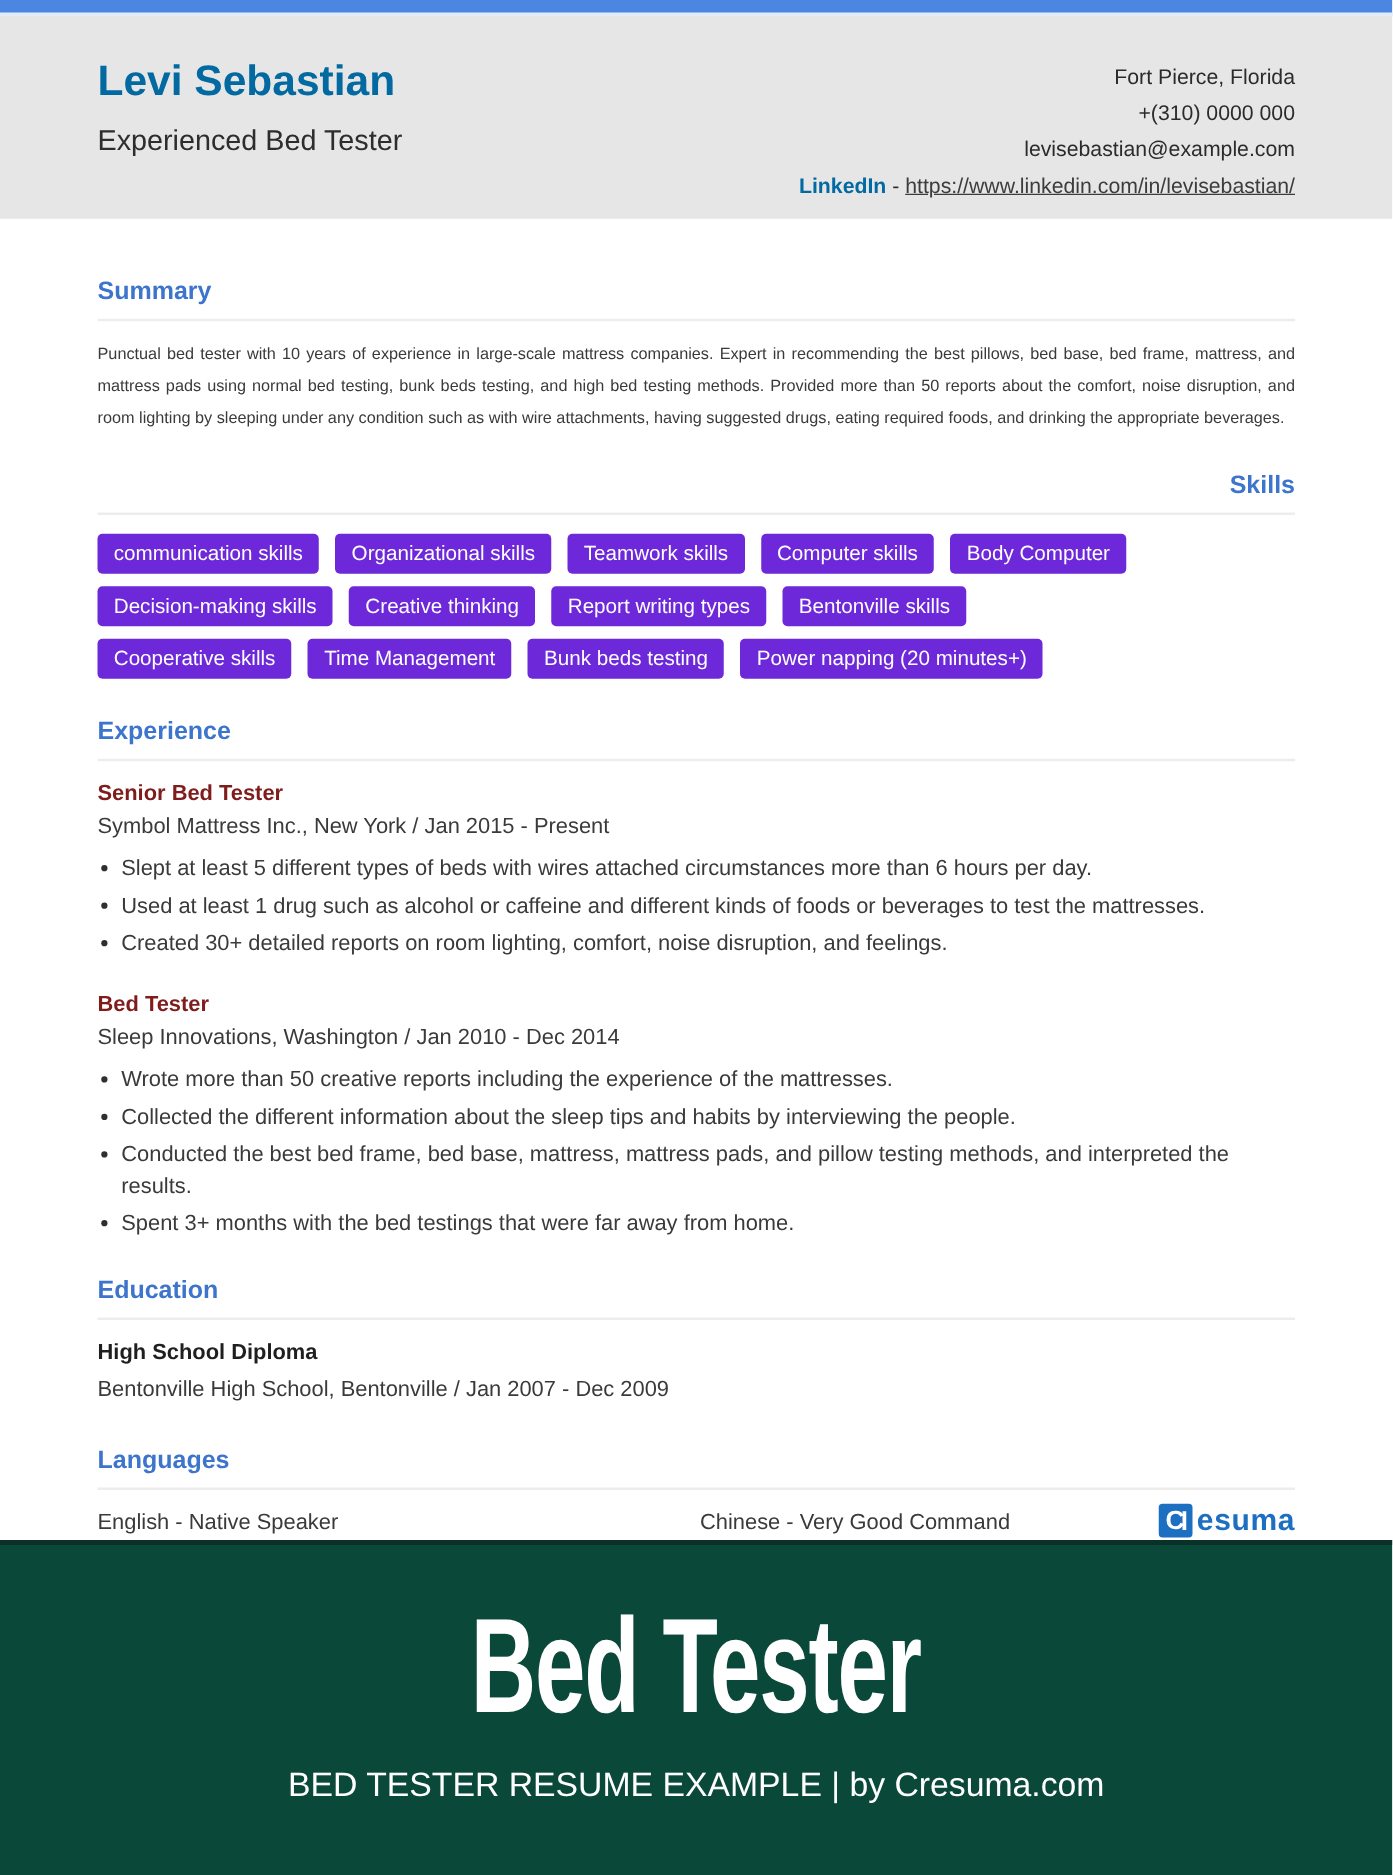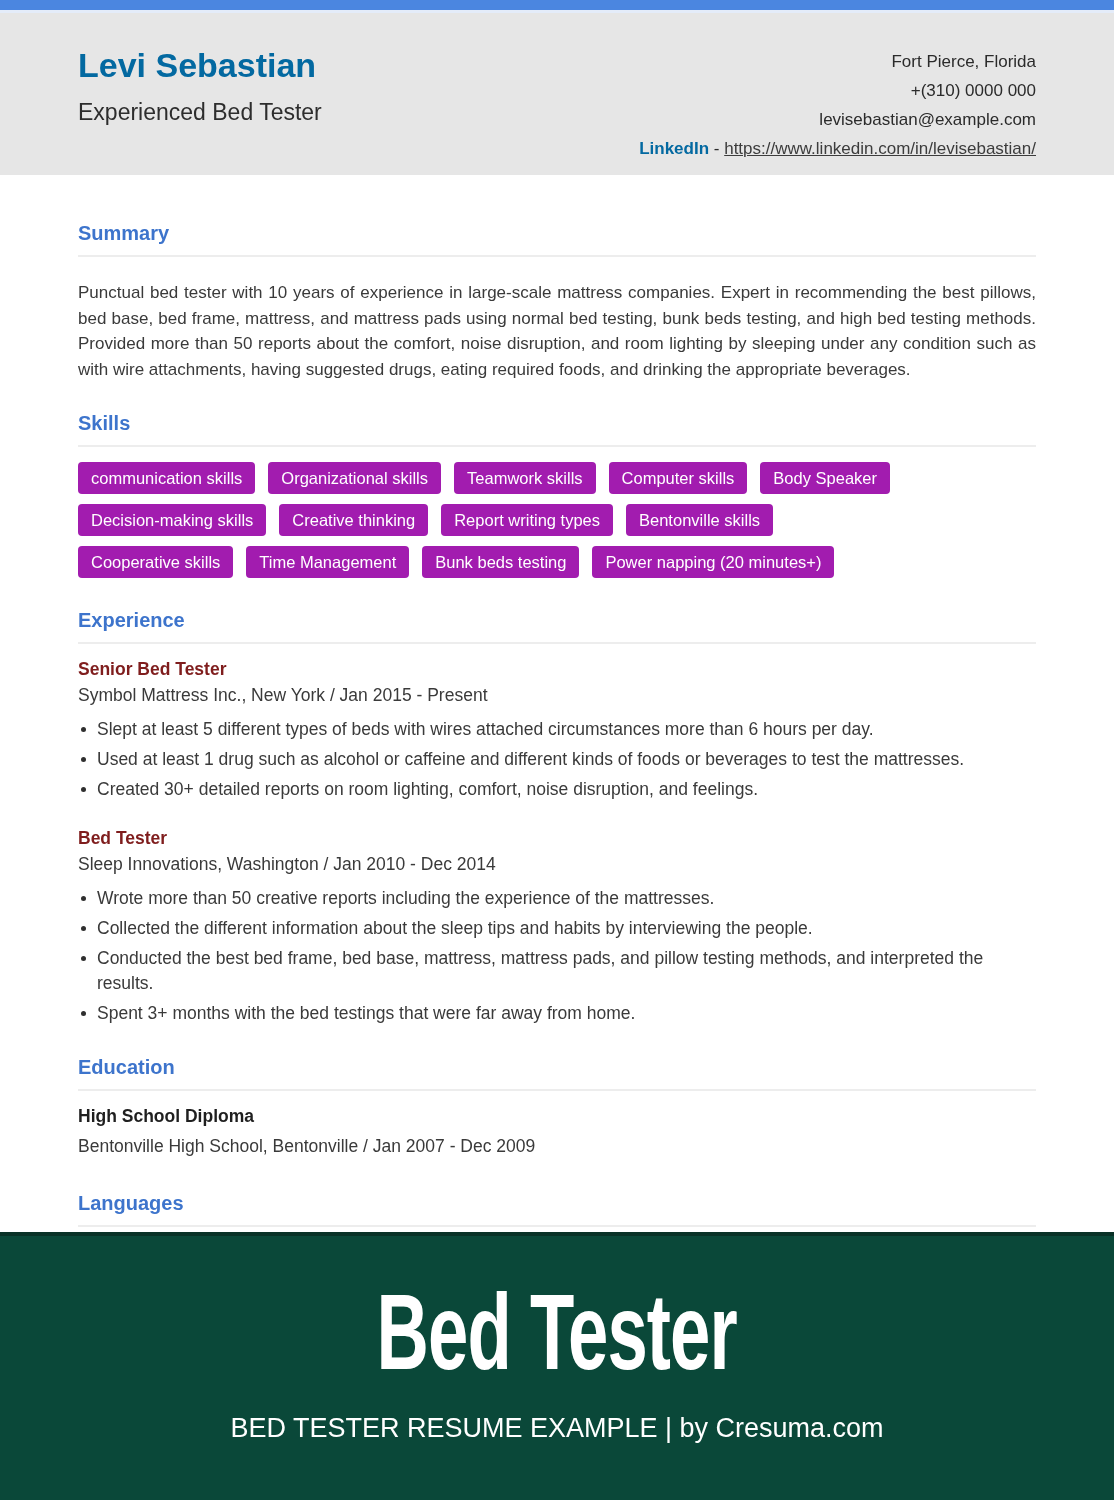--- a/index.html
+++ b/index.html
@@ -18,26 +18,26 @@
   .contact .linkedin-label { font-weight: 700; color: #0369a1; }
   .contact .linkedin-url { color: #3c3c3c; text-decoration: underline; }
 
   
   .main { padding: 0 78px; }
   .section { margin-top: 0; }
   .section-title { color: #3d74cc; font-size: 20px; font-weight: 700; line-height: 24px; }
   .rule { border: none; border-top: 2px solid #ededed; margin-top: 10px; }
 
   .summary-section { margin-top: 46px; }
-  .summary-text { margin-top: 23px; font-size: 17px; line-height: 25.5px; color: #3a3a3a; text-align: justify; }
+  .summary-text { margin-top: 13px; font-size: 13px; line-height: 25.5px; color: #3a3a3a; text-align: justify; }
 
-  .skills-section { margin-top: 29px; }
+  .skills-section { margin-top: 29px; text-align: right; }
   .pill-rows { margin-top: 15px; }
   .pill-row { display: flex; gap: 13px; margin-bottom: 10px; }
-  .pill { background: #a21caf; color: #ffffff; font-size: 16.5px; line-height: 20px; padding: 6px 13px; border-radius: 4px; white-space: nowrap; }
+  .pill { background: #6d28d9; color: #ffffff; font-size: 16.5px; line-height: 20px; padding: 6px 13px; border-radius: 4px; white-space: nowrap; }
 
   .experience-section { margin-top: 30px; }
   .job { margin-top: 13px; }
   .job + .job { margin-top: 24px; }
   .job-role { font-size: 17.5px; font-weight: 700; color: #7f1d1d; line-height: 24px; }
   .job-meta { font-size: 17.5px; color: #3a3a3a; line-height: 24px; margin-top: 2px; }
   .bullets { list-style: none; margin-top: 10px; }
   .bullets li { position: relative; padding-left: 19px; font-size: 17.5px; color: #3a3a3a; line-height: 25px; margin-bottom: 5px; }
   .bullets li::before { content: ""; position: absolute; left: 3px; top: 10px; width: 5px; height: 5px; border-radius: 50%; background: #2f2f2f; }
 
@@ -92,21 +92,21 @@
 
     <div class="section skills-section">
       <div class="section-title">Skills</div>
       <hr class="rule">
       <div class="pill-rows">
         <div class="pill-row">
           <span class="pill">communication skills</span>
           <span class="pill">Organizational skills</span>
           <span class="pill">Teamwork skills</span>
           <span class="pill">Computer skills</span>
-          <span class="pill">Body Speaker</span>
+          <span class="pill">Body Computer</span>
         </div>
         <div class="pill-row">
           <span class="pill">Decision-making skills</span>
           <span class="pill">Creative thinking</span>
           <span class="pill">Report writing types</span>
           <span class="pill">Bentonville skills</span>
         </div>
         <div class="pill-row">
           <span class="pill">Cooperative skills</span>
           <span class="pill">Time Management</span>

